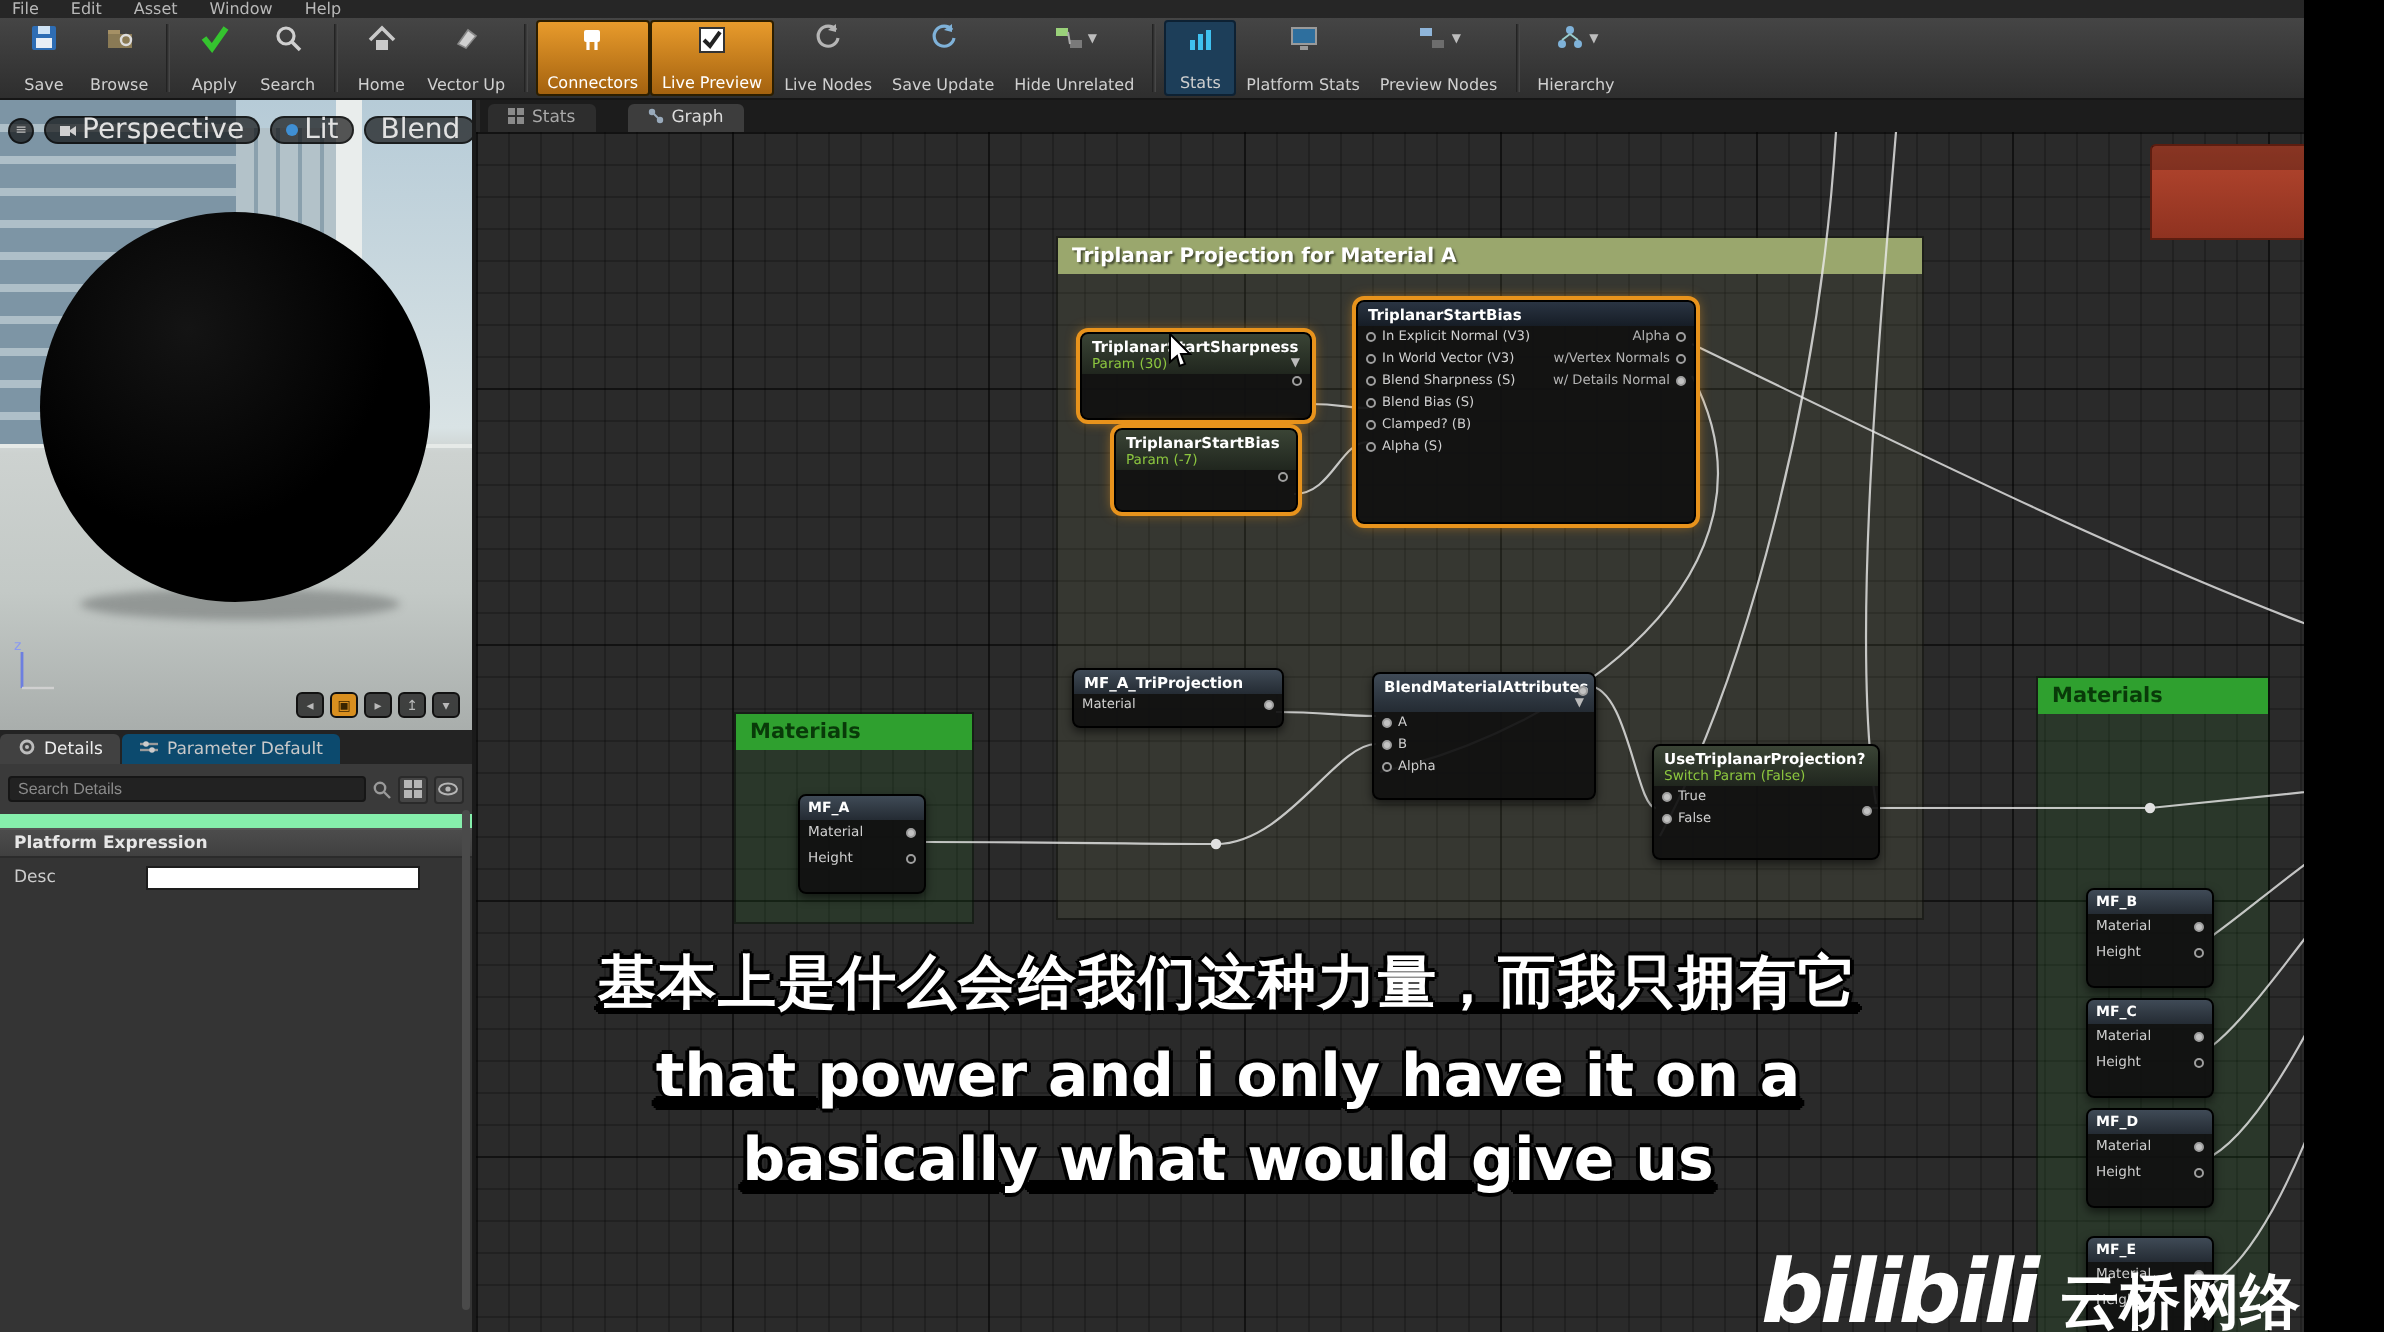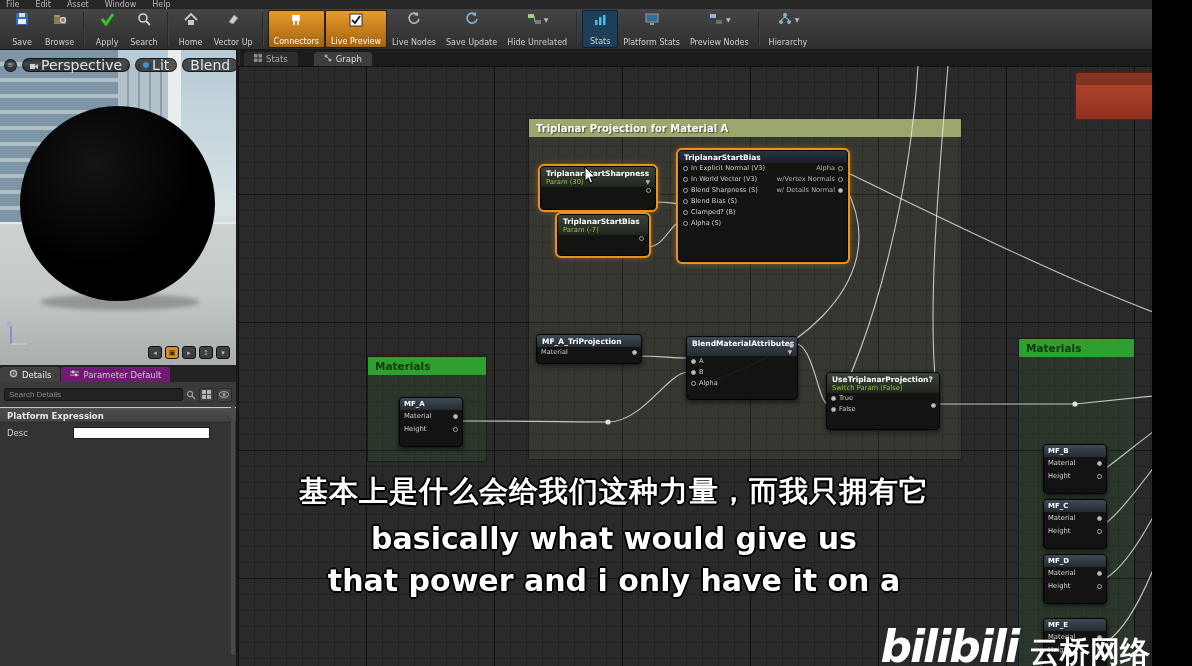--- a/index.html
+++ b/index.html
@@ -36,23 +36,23 @@
   .pill .dot { width:6px; height:6px; border-radius:50%; background:#3f8fd4; display:inline-block; }
   .pill.round { border-radius:50%; width:13px; height:13px; padding:0; justify-content:center; font-size:7px; color:#bbb; }
   .vp-gizmo { position:absolute; left:5px; top:268px; }
   .vp-buttons { position:absolute; right:6px; top:296px; display:flex; gap:3px; }
   .vpb { width:14px; height:13px; border-radius:3px; background:rgba(25,25,25,0.75); border:1px solid #111; color:#b9b9b9; font-size:7px; display:flex; align-items:center; justify-content:center; }
   .vpb.on { background:#d98f1f; color:#3a2500; }
 
   
   .details { position:absolute; left:0; top:365px; width:238px; height:301px; background:#343434; border-right:2px solid #1a1a1a; }
   .dtabs { display:flex; height:17px; background:#232323; gap:1px; padding-top:2px; }
-  .dtab { display:flex; align-items:center; gap:4px; font-size:8.5px; color:#c9c9c9; padding:0 9px; background:#701a75; border-radius:3px 3px 0 0; }
+  .dtab { display:flex; align-items:center; gap:4px; font-size:8.5px; color:#c9c9c9; padding:0 9px; background:#0c4a6e; border-radius:3px 3px 0 0; }
   .dtab.on { background:#414141; color:#eee; }
-  .dsearch-row { display:flex; align-items:center; gap:3px; padding:3px 4px; background:#3a3a3a; border-bottom:1px solid #86efac; }
+  .dsearch-row { display:flex; align-items:center; gap:3px; padding:3px 4px; background:#3a3a3a; border-bottom:7px solid #86efac; }
   .dsearch { flex:1; height:13px; background:#222; border:1px solid #161616; border-radius:2px; color:#bbb; font-size:8px; padding:0 4px; }
   .dsearch::placeholder { color:#8b8b8b; }
   .dicon-btn { width:15px; height:14px; background:#454545; border:1px solid #2a2a2a; border-radius:2px; display:flex; align-items:center; justify-content:center; }
   .dsection { height:15px; background:linear-gradient(#4c4c4c,#404040); border-top:1px solid #555; border-bottom:1px solid #2b2b2b; display:flex; align-items:center; padding:0 7px; font-size:8.5px; font-weight:bold; color:#e6e6e6; }
   .drow { display:flex; align-items:center; padding:4px 7px; gap:6px; }
   .drow .dlabel { font-size:8.5px; color:#cdcdcd; width:60px; }
   .dinput { width:137px; height:12px; background:#fff; border:1px solid #1d1d1d; }
   .dscroll { position:absolute; right:1px; top:40px; width:4px; height:250px; background:#4a4a4a; border-radius:2px; }
 
   
@@ -89,21 +89,21 @@
   .nhd .hdr-caret { float:right; font-size:6px; color:#bbb; }
 
   .mini-node { width:64px; }
   .mini-node .nhd { font-size:7px; padding:2px 4px; }
   .mini-node .prow { padding:2px 4px; font-size:6.8px; }
 
   .red-node { position:absolute; z-index:3; background:linear-gradient(#b6472f,#8f3220); border:1px solid #5c1d10; border-radius:3px 3px 0 0; }
   .red-node .rhd { height:12px; background:rgba(0,0,0,0.25); }
 
   
-  .subs { position:absolute; left:0; top:472px; width:1192px; text-align:center; z-index:8; padding-left:36px; pointer-events:none; }
+  .subs { position:absolute; left:0; top:472px; width:1192px; text-align:center; z-index:8; padding-left:36px; pointer-events:none;text-decoration:underline; }
   .sub { color:#fff; text-shadow:-2px 0 #000,2px 0 #000,0 -2px #000,0 2px #000,-1px -1px #000,1px 1px #000,1px -1px #000,-1px 1px #000; }
   .sub.cn { font-size:29px; font-weight:bold; letter-spacing:1px; margin-bottom:9px; }
   .sub.en { font-size:30px; font-weight:bold; margin-bottom:7px; }
   .wm { position:absolute; right:2px; bottom:-2px; display:flex; align-items:flex-end; gap:12px; z-index:9; }
   .wm .logo { font-size:44px; font-weight:bold; font-style:italic; color:#fff; letter-spacing:-2px; line-height:0.95; }
   .wm .brand { font-size:30px; font-weight:bold; color:#fff; line-height:1.1; }
 
   .cursor { position:absolute; z-index:10; }
 </style>
 </head>
@@ -579,22 +579,22 @@
   </div>
 
   <div class="cursor" style="left:584px;top:166px;">
     <svg width="14" height="18">
         <path d="M1 1 L11 11 L6.5 11 L8.5 16 L5.8 17 L4.5 12 L1 15 Z" fill="#fff" stroke="#000" stroke-width="1"></path>
       </svg>
   </div>
 
   <div class="subs">
     <div class="sub cn">基本上是什么会给我们这种力量，而我只拥有它</div>
+    <div class="sub en">that power and i only have it on a</div>
     <div class="sub en">basically what would give us</div>
-    <div class="sub en">that power and i only have it on a</div>
   </div>
 
   <div class="wm">
     <span class="logo">bilibili</span>
     <span class="brand">云桥网络</span>
   </div>
 
 </div>
 
 </body></html>

